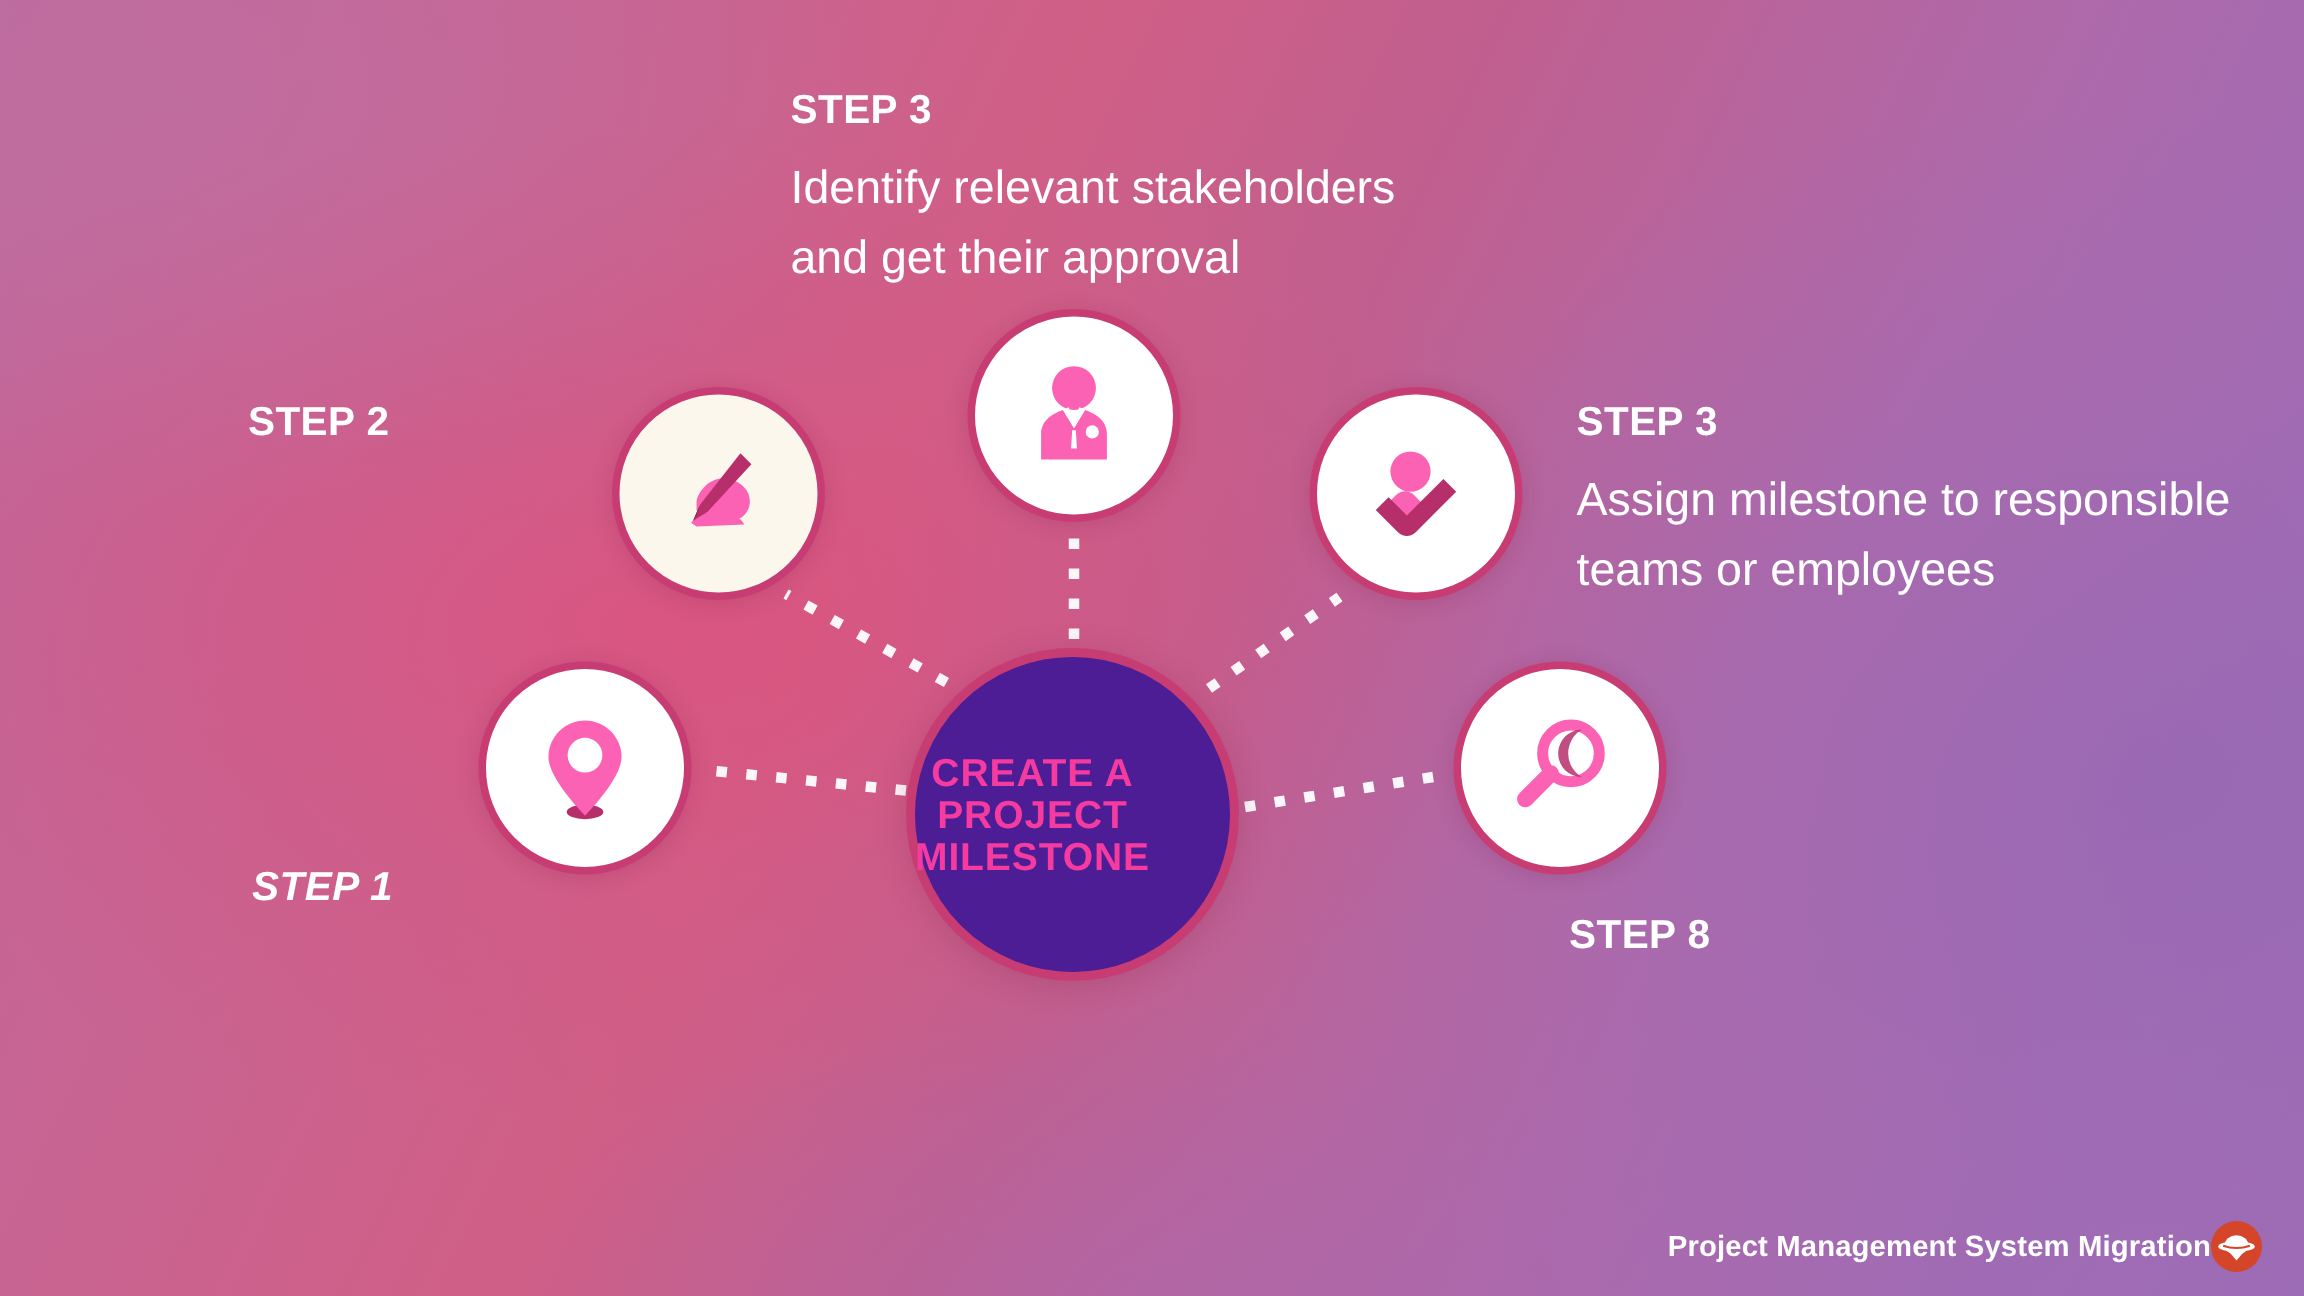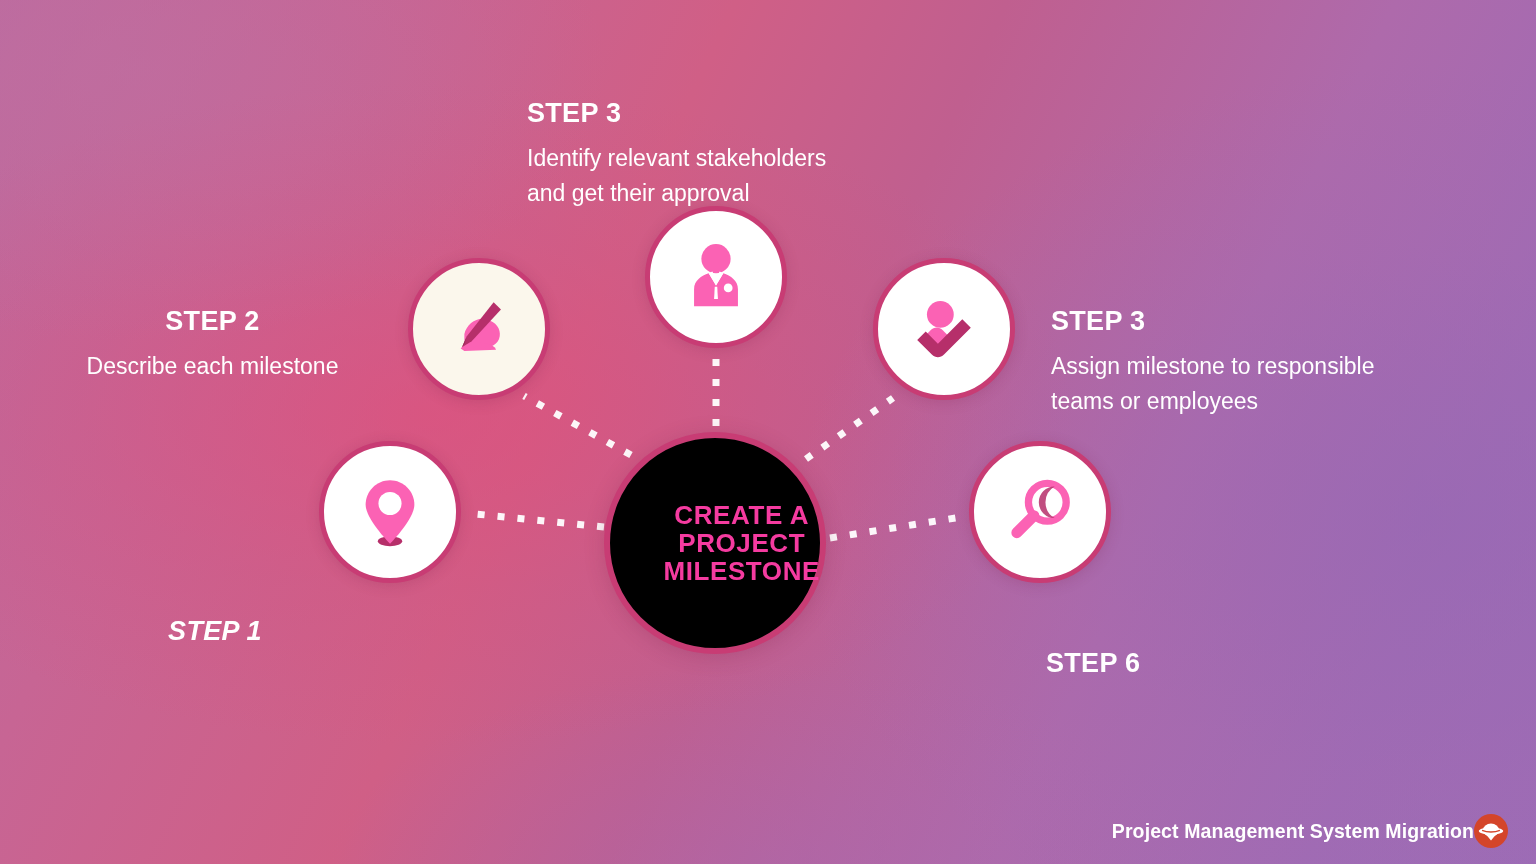--- a/index.html
+++ b/index.html
@@ -67,48 +67,47 @@
   .node.cream { background:#fbf7ec; }
   .node .iconwrap { width:78px; height:78px; display:block; }
   .node .iconwrap svg { width:100%; height:100%; display:block; }
 
   
   #hub {
     position:absolute;
     left:604px; top:432px;
     width:222px; height:222px;
     border-radius:50%;
-    background:#000000;
+    background:#4c1d95;
     border:6px solid #c83c74;
-    display:flex; align-items:center; justify-content:flex-end;
+    display:flex; align-items:center; justify-content:flex-start;
     box-shadow: 0 3px 20px rgba(120,30,70,0.22);
   }
   #hub .hub-text {
     color:#f53ba0;
     font-weight:700;
     font-size:26px;
     line-height:1.08;
     letter-spacing:0.6px;
     text-align:center;
     white-space:pre-line;
   }
 
   
   .steptext { position:absolute; color:#ffffff; }
   .steptext .num {
     font-weight:700;
     font-size:27px;
     letter-spacing:0.3px;
     margin-bottom:12px;
     white-space:nowrap;
-    margin-top:40px;
   }
   .steptext .desc {
     font-weight:400;
-    font-size:23px;
+    font-size:31px;
     line-height:1.52;
     white-space:pre-line;
   }
   .steptext.right-al { text-align:center; }
   .steptext.left-al  { text-align:left; }
 
   
   #txt1 { left:40px;   top:576px;  width:350px;font-style:italic; }
   #txt2 { left:40px;   top:266px;  width:345px; }
   #txt3 { left:527px;  top:58px;   width:420px; }
@@ -219,37 +218,36 @@
       </svg>
     </span>
   </div>
 
   <div class="steptext right-al" id="txt1">
     <div class="num">STEP 1</div>
   </div>
 
   <div class="steptext right-al" id="txt2">
     <div class="num">STEP 2</div>
-    <div class="desc">Describe each milestone</div>
   </div>
 
   <div class="steptext left-al" id="txt3">
     <div class="num">STEP 3</div>
     <div class="desc">Identify relevant stakeholders
 and get their approval</div>
   </div>
 
   <div class="steptext left-al" id="txt4">
     <div class="num">STEP 3</div>
     <div class="desc">Assign milestone to responsible
 teams or employees</div>
   </div>
 
   <div class="steptext left-al" id="txt5">
-    <div class="num">STEP 6</div>
+    <div class="num">STEP 8</div>
   </div>
 
 
   <div id="footer-right">
     <span class="fr-text">Project Management System Migration</span>
     <span id="brand-logo">
       <svg viewBox="0 0 32 32">
         <ellipse cx="16" cy="15" rx="8.5" ry="7" fill="#ffffff"></ellipse>
         <path d="M3 16 C3 13.6 9 12.4 16 12.4 C23 12.4 29 13.6 29 16
                  C29 18.4 23 19.6 16 19.6 C9 19.6 3 18.4 3 16 Z" fill="#ffffff"></path>

